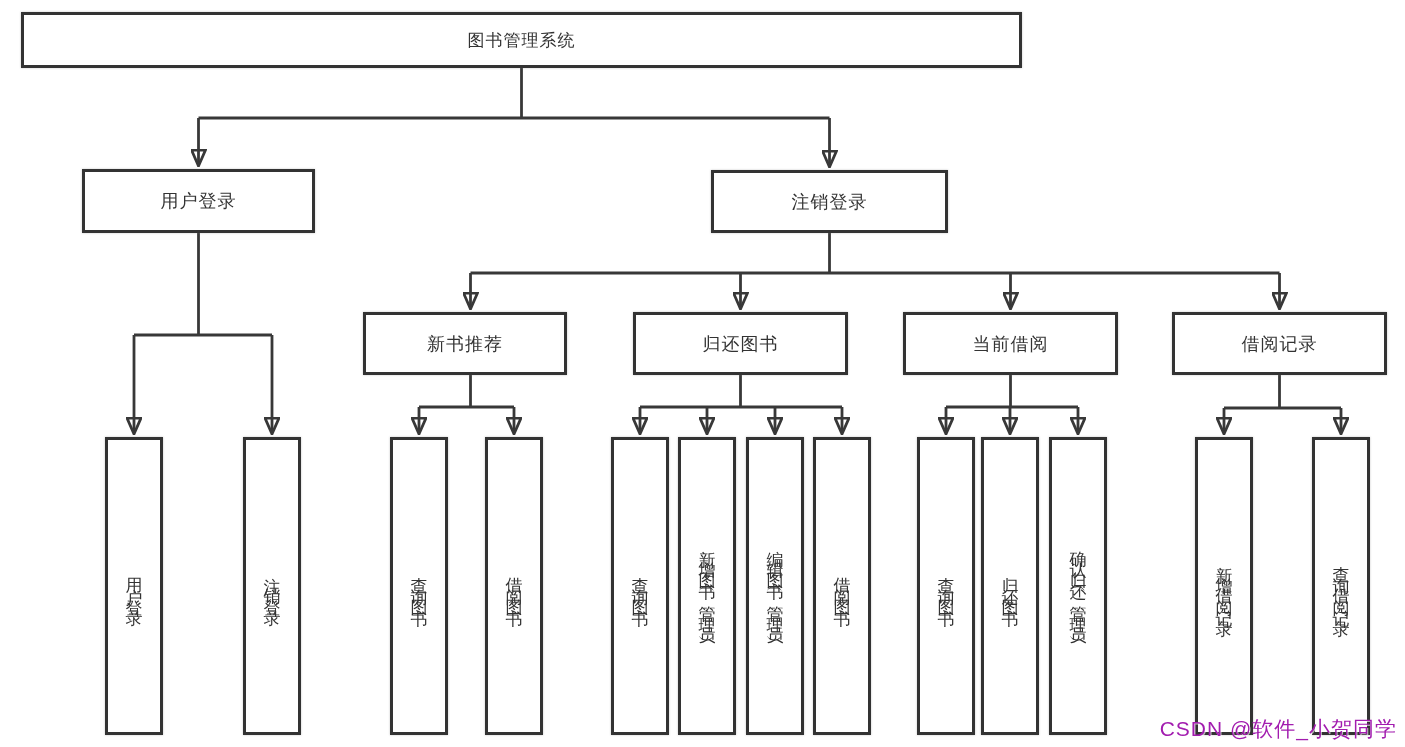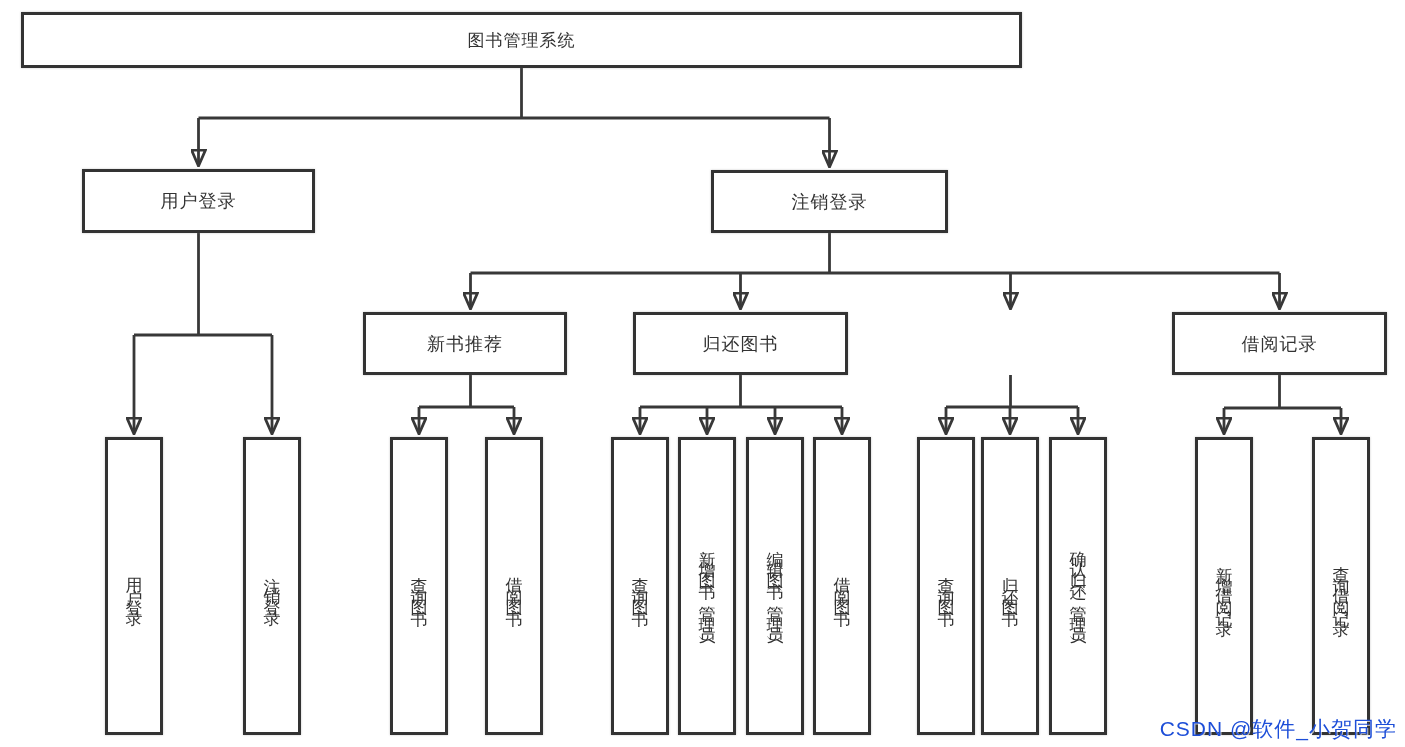--- a/index.html
+++ b/index.html
@@ -17,21 +17,21 @@
   }
   .h-label{font-size:18px;letter-spacing:1px;white-space:nowrap;}
   .root-label{font-size:17px;}
   .leaf{width:58px;top:437px;height:298px;}
   .v-label{
     writing-mode:vertical-rl;text-orientation:mixed;
     font-size:17px;letter-spacing:11px;line-height:1;white-space:nowrap;
   }
   .watermark{
     position:absolute;right:8px;bottom:4px;z-index:3;
-    font-size:21px;color:#1d4ed8;letter-spacing:1px;
+    font-size:21px;color:#a21caf;letter-spacing:1px;
     text-shadow:1px 1px 0 rgba(255,255,255,0.65);pointer-events:none;text-align:right;
   }
 </style>
 </head>
 <body>
 
 <div id="canvas">
 
   <svg class="wires" width="1405" height="747" viewBox="0 0 1405 747">
     <defs>
@@ -105,20 +105,23 @@
   <div class="box" style="left:711px;top:170px;width:237px;height:63px;">
     <span class="h-label">注销登录</span>
   </div>
 
   <div class="box" style="left:363px;top:312px;width:204px;height:63px;">
     <span class="h-label">新书推荐</span>
   </div>
   <div class="box" style="left:633px;top:312px;width:215px;height:63px;">
     <span class="h-label">归还图书</span>
   </div>
+  <div class="box" style="left:903px;top:312px;width:215px;height:63px;">
+    <span class="h-label">当前借阅</span>
+  </div>
   <div class="box" style="left:1172px;top:312px;width:215px;height:63px;justify-content:center;">
     <span class="h-label">借阅记录</span>
   </div>
 
   <div class="box leaf" style="left:105px;">
     <span class="v-label">用户登录</span>
   </div>
   <div class="box leaf" style="left:243px;">
     <span class="v-label">注销登录</span>
   </div>

